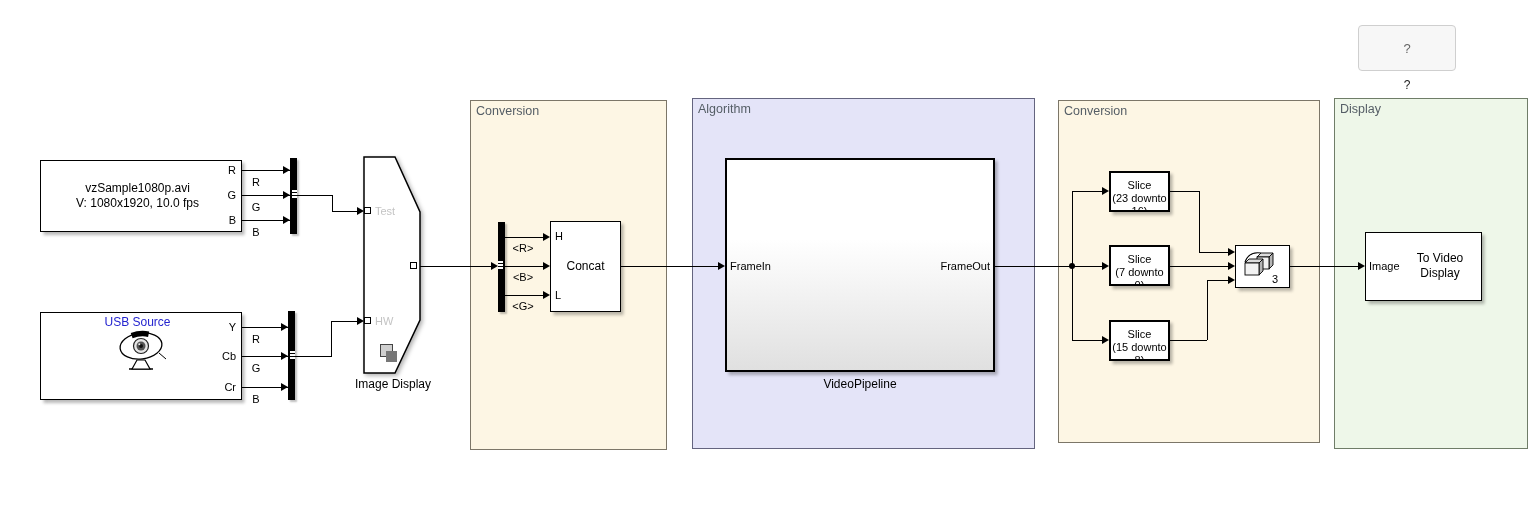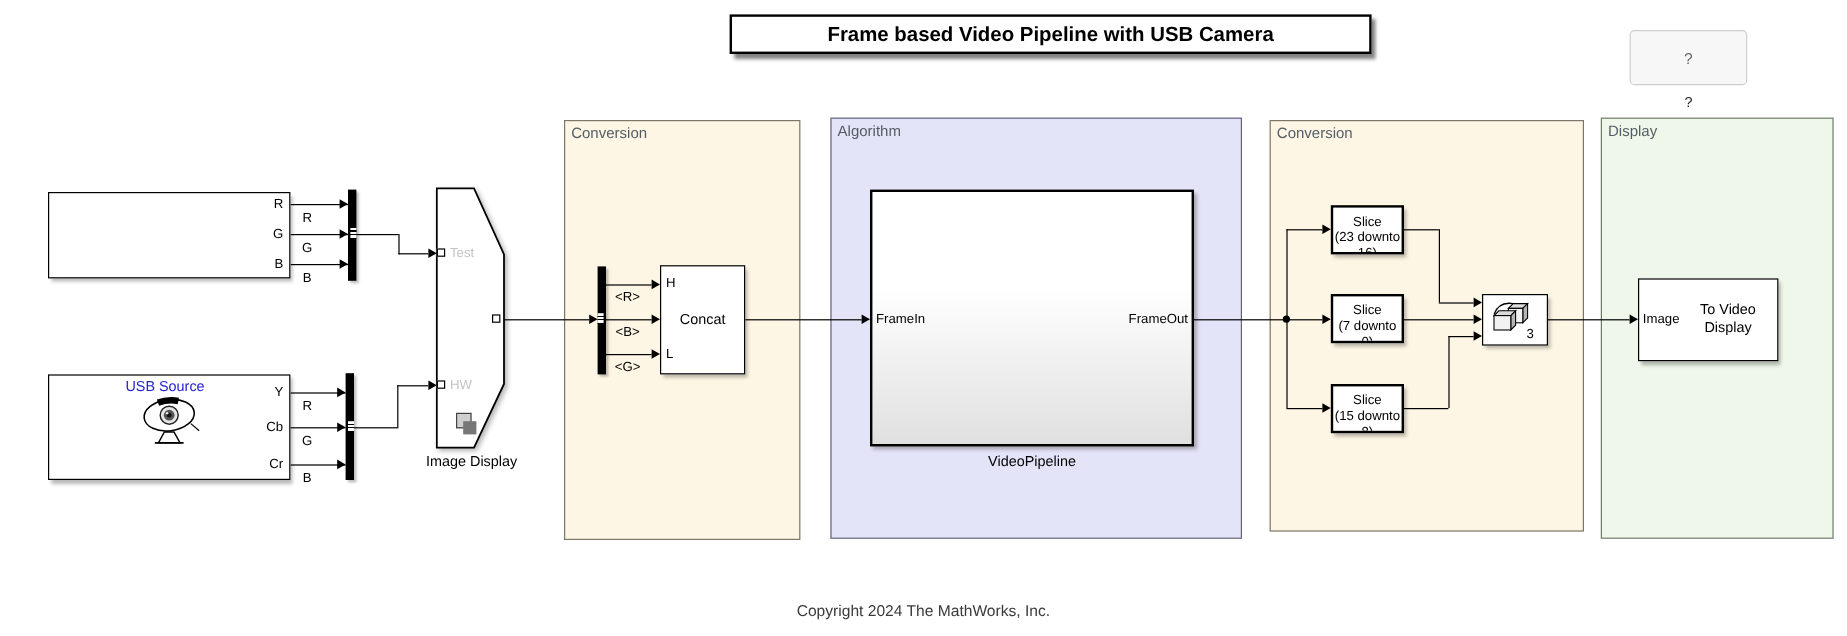--- a/index.html
+++ b/index.html
@@ -42,38 +42,41 @@
   .isq2{position:absolute;left:386px;top:351px;width:11px;height:11px;background:#777;z-index:5;display:block;}
   .camsvg{position:absolute;left:112px;top:329px;z-index:4;}
   .catsvg{position:absolute;left:1241px;top:248px;z-index:4;}
   .dim3{position:absolute;left:1272px;top:273px;font-size:11px;z-index:5;}
 </style>
 </head>
 <body>
 
 <div class="canvas">
 
-  <div class="title-box">Frame based Video Pipeline with USB Camera</div>
   <div class="help-btn">?</div>
   <div class="help-cap">?</div>
 
   <div class="area" style="left: 470px; top: 100px; width: 197px; height: 350px; background: rgb(253, 246, 228); border-color: rgb(124, 118, 104);">
     <div class="area-label">Conversion</div>
   </div>
   <div class="area" style="left: 692px; top: 98px; width: 343px; height: 351px; background: rgb(228, 228, 248); border-color: rgb(100, 100, 127);">
     <div class="area-label">Algorithm</div>
   </div>
   <div class="area" style="left: 1058px; top: 100px; width: 262px; height: 343px; background: rgb(253, 246, 228); border-color: rgb(124, 118, 104);">
     <div class="area-label">Conversion</div>
   </div>
   <div class="area" style="left: 1334px; top: 98px; width: 194px; height: 351px; background: rgb(238, 247, 233); border-color: rgb(111, 125, 104);">
     <div class="area-label">Display</div>
   </div>
 
   <div class="blk" style="left:40px;top:160px;width:202px;height:72px;"></div>
+  <div class="c2" style="left:40px;top:181px;width:195px;">
+    <span>vzSample1080p.avi</span><br>
+    <span>V: 1080x1920, 10.0 fps</span>
+  </div>
   <span class="pl r" style="left:214px;top:164px;width:22px;">R</span>
   <span class="pl r" style="left:214px;top:189px;width:22px;">G</span>
   <span class="pl r" style="left:214px;top:214px;width:22px;">B</span>
 
   <div class="blk" style="left:40px;top:312px;width:202px;height:88px;"></div>
   <div class="c2" style="left: 40px; top: 315px; width: 195px; color: rgb(36, 36, 207);">USB Source</div>
   <svg class="camsvg" width="58" height="42" viewBox="0 0 58 42">
     <path d="M17 40 L41 40" stroke="#000" stroke-width="1.5" fill="none"></path>
     <path d="M20 40 L25 31 L33 31 L38 40 Z" fill="#fff" stroke="#000" stroke-width="1.2"></path>
     <ellipse cx="29" cy="17" rx="21" ry="13" transform="rotate(-7 29 17)" fill="#fff" stroke="#000" stroke-width="1.3"></ellipse>
@@ -209,14 +212,13 @@
   <i class="w h" style="left:1290px;top:266px;width:68px;"></i>
   <i class="ar" style="left:1358px;top:262px;"></i>
 
   <div class="blk" style="left:1365px;top:232px;width:117px;height:69px;"></div>
   <span class="pl" style="left:1369px;top:260px;">Image</span>
   <div class="c2" style="left:1402px;top:251px;width:76px;line-height:15px;">
     <span>To Video</span><br>
     <span>Display</span>
   </div>
 
-  <div class="copyright">Copyright 2024 The MathWorks, Inc.</div>
 </div>
 
 </body></html>

